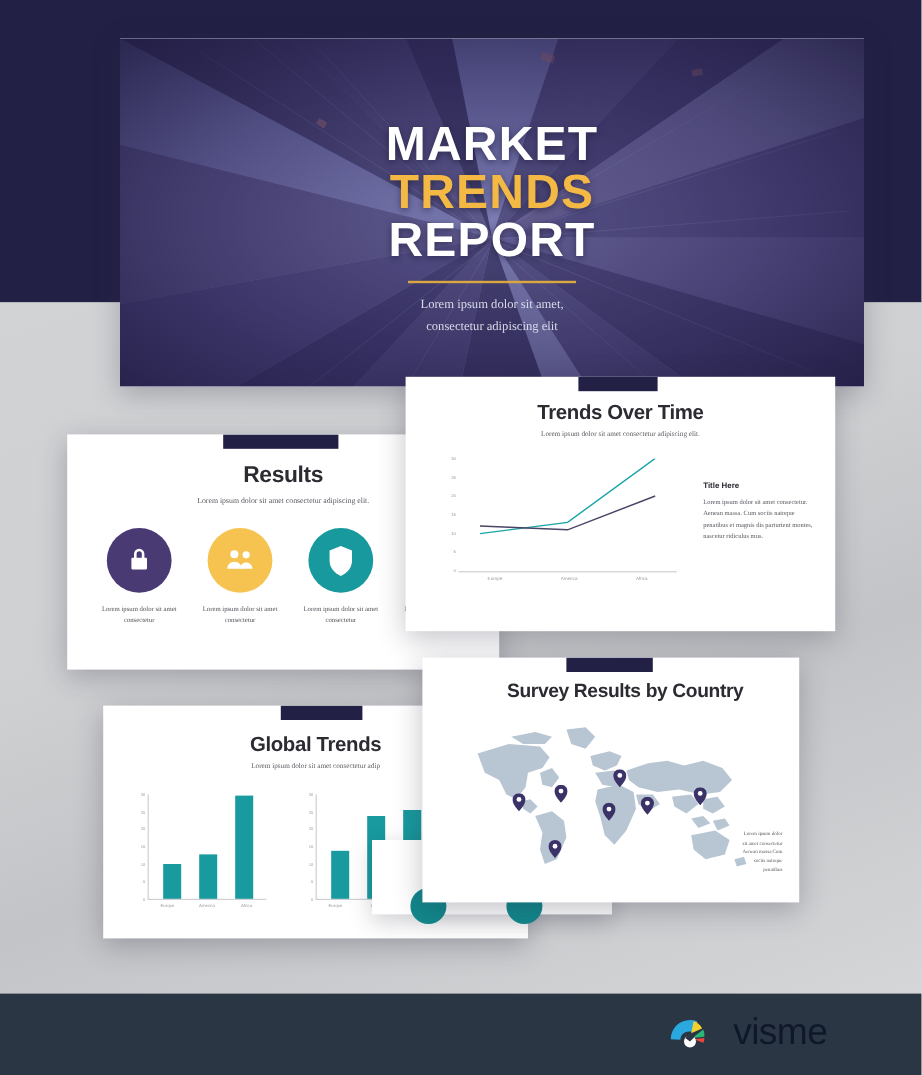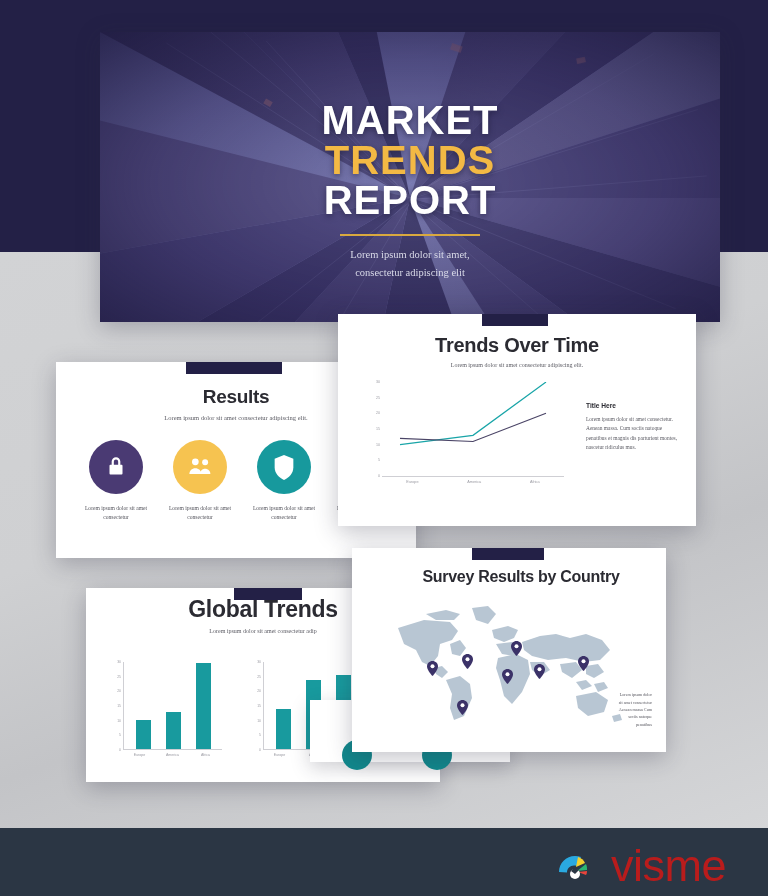--- a/index.html
+++ b/index.html
@@ -43,36 +43,36 @@
   #slide-overview .s-title{font-size:19px;margin-top:24px;}
   #slide-overview .s-sub{font-size:6.5px;margin-top:6px;}
   .icon-row{position:absolute;left:0;top:78px;width:100%;display:flex;justify-content:flex-start;padding-left:18px;box-sizing:border-box;}
   .icon-col{width:84px;text-align:center;}
   .circ{width:54px;height:54px;border-radius:50%;margin:0 auto;display:flex;align-items:center;justify-content:center;}
   .icap{font-family:"Liberation Serif",serif;font-size:5.6px;color:#54545c;line-height:1.55;margin-top:10px;padding:0 8px;}
 
   
   #slide-trends{left:338px;top:314px;width:358px;height:212px;}
   #slide-trends .slide-tab{left:144px;width:66px;}
-  #slide-trends .s-title{font-size:20px;margin-top:20px;}
+  #slide-trends .s-title{font-size:17px;margin-top:20px;}
   #slide-trends .s-sub{font-size:6px;margin-top:5px;}
   .lc-wrap{position:absolute;left:26px;top:68px;width:200px;height:110px;}
   .lc-yl{position:absolute;left:0;top:0;width:16px;height:94px;}
   .lc-yl span{position:absolute;right:0;font-size:3.6px;color:#9b9ba3;font-family:"Liberation Sans",sans-serif;transform:translateY(-50%);}
   .lc-plot{position:absolute;left:18px;top:0;right:0;height:94px;border-bottom:1px solid #cfcfd4;}
   .lc-xl{position:absolute;left:18px;right:0;top:98px;display:flex;justify-content:space-around;}
   .lc-xl span{font-size:3.8px;color:#9b9ba3;font-family:"Liberation Sans",sans-serif;}
   .tr-side{position:absolute;left:248px;top:88px;width:92px;}
   .tr-h{font-size:6.6px;font-weight:bold;color:#2b2b32;margin-bottom:6px;font-family:"Liberation Sans",sans-serif;}
   .tr-p{font-size:5.4px;color:#5a5a62;line-height:1.75;font-family:"Liberation Serif",serif;}
 
   
   #slide-global{left:86px;top:588px;width:354px;height:194px;}
   #slide-global .slide-tab{left:148px;width:68px;}
-  #slide-global .s-title{font-size:23px;margin-top:8px;}
+  #slide-global .s-title{font-size:17px;margin-top:23px;}
   #slide-global .s-sub{font-size:6px;margin-top:5px;}
   .bars-area{position:absolute;left:22px;top:74px;display:flex;gap:22px;}
   .bc{width:118px;height:104px;position:relative;}
   .bc-yl{position:absolute;left:0;top:0;width:13px;height:88px;}
   .bc-yl span{position:absolute;right:0;font-size:3.4px;color:#9b9ba3;transform:translateY(-50%);font-family:"Liberation Sans",sans-serif;}
   .bc-plot{position:absolute;left:15px;top:0;right:4px;height:88px;border-left:1px solid #cfcfd4;border-bottom:1px solid #cfcfd4;
      display:flex;align-items:flex-end;justify-content:space-around;box-sizing:border-box;padding:0 4px;}
   .bar{width:15px;background:#189a9e;}
   .bc-xl{position:absolute;left:15px;right:4px;top:91px;display:flex;justify-content:space-around;}
   .bc-xl span{font-size:3.6px;color:#9b9ba3;text-align:center;width:24px;line-height:1.35;font-family:"Liberation Sans",sans-serif;}
@@ -85,21 +85,21 @@
   #slide-survey{left:352px;top:548px;width:314px;height:204px;}
   #slide-survey .slide-tab{left:120px;width:72px;}
   #slide-survey .s-title{font-size:16px;margin-top:20px;padding-left:24px;}
   .map-wrap{position:absolute;left:28px;top:52px;width:248px;height:128px;}
   .pin{position:absolute;width:11px;height:15px;}
   .sv-note{position:absolute;right:14px;bottom:24px;width:66px;text-align:right;
      font-family:"Liberation Serif",serif;font-size:4.2px;color:#55555d;line-height:1.75;}
 
   
   .logo{position:absolute;left:556px;top:840px;display:flex;align-items:center;gap:9px;}
-  .logo-word{font-size:45px;color:#b91c1c;font-family:"Liberation Sans",sans-serif;letter-spacing:-0.5px;}
+  .logo-word{font-size:31px;color:#0f172a;font-family:"Liberation Sans",sans-serif;letter-spacing:-0.5px;}
 </style>
 </head>
 <body>
 
 <div class="stage">
 
   <div class="band-top"></div>
   <div class="band-mid"></div>
   <div class="band-bottom"></div>
 

